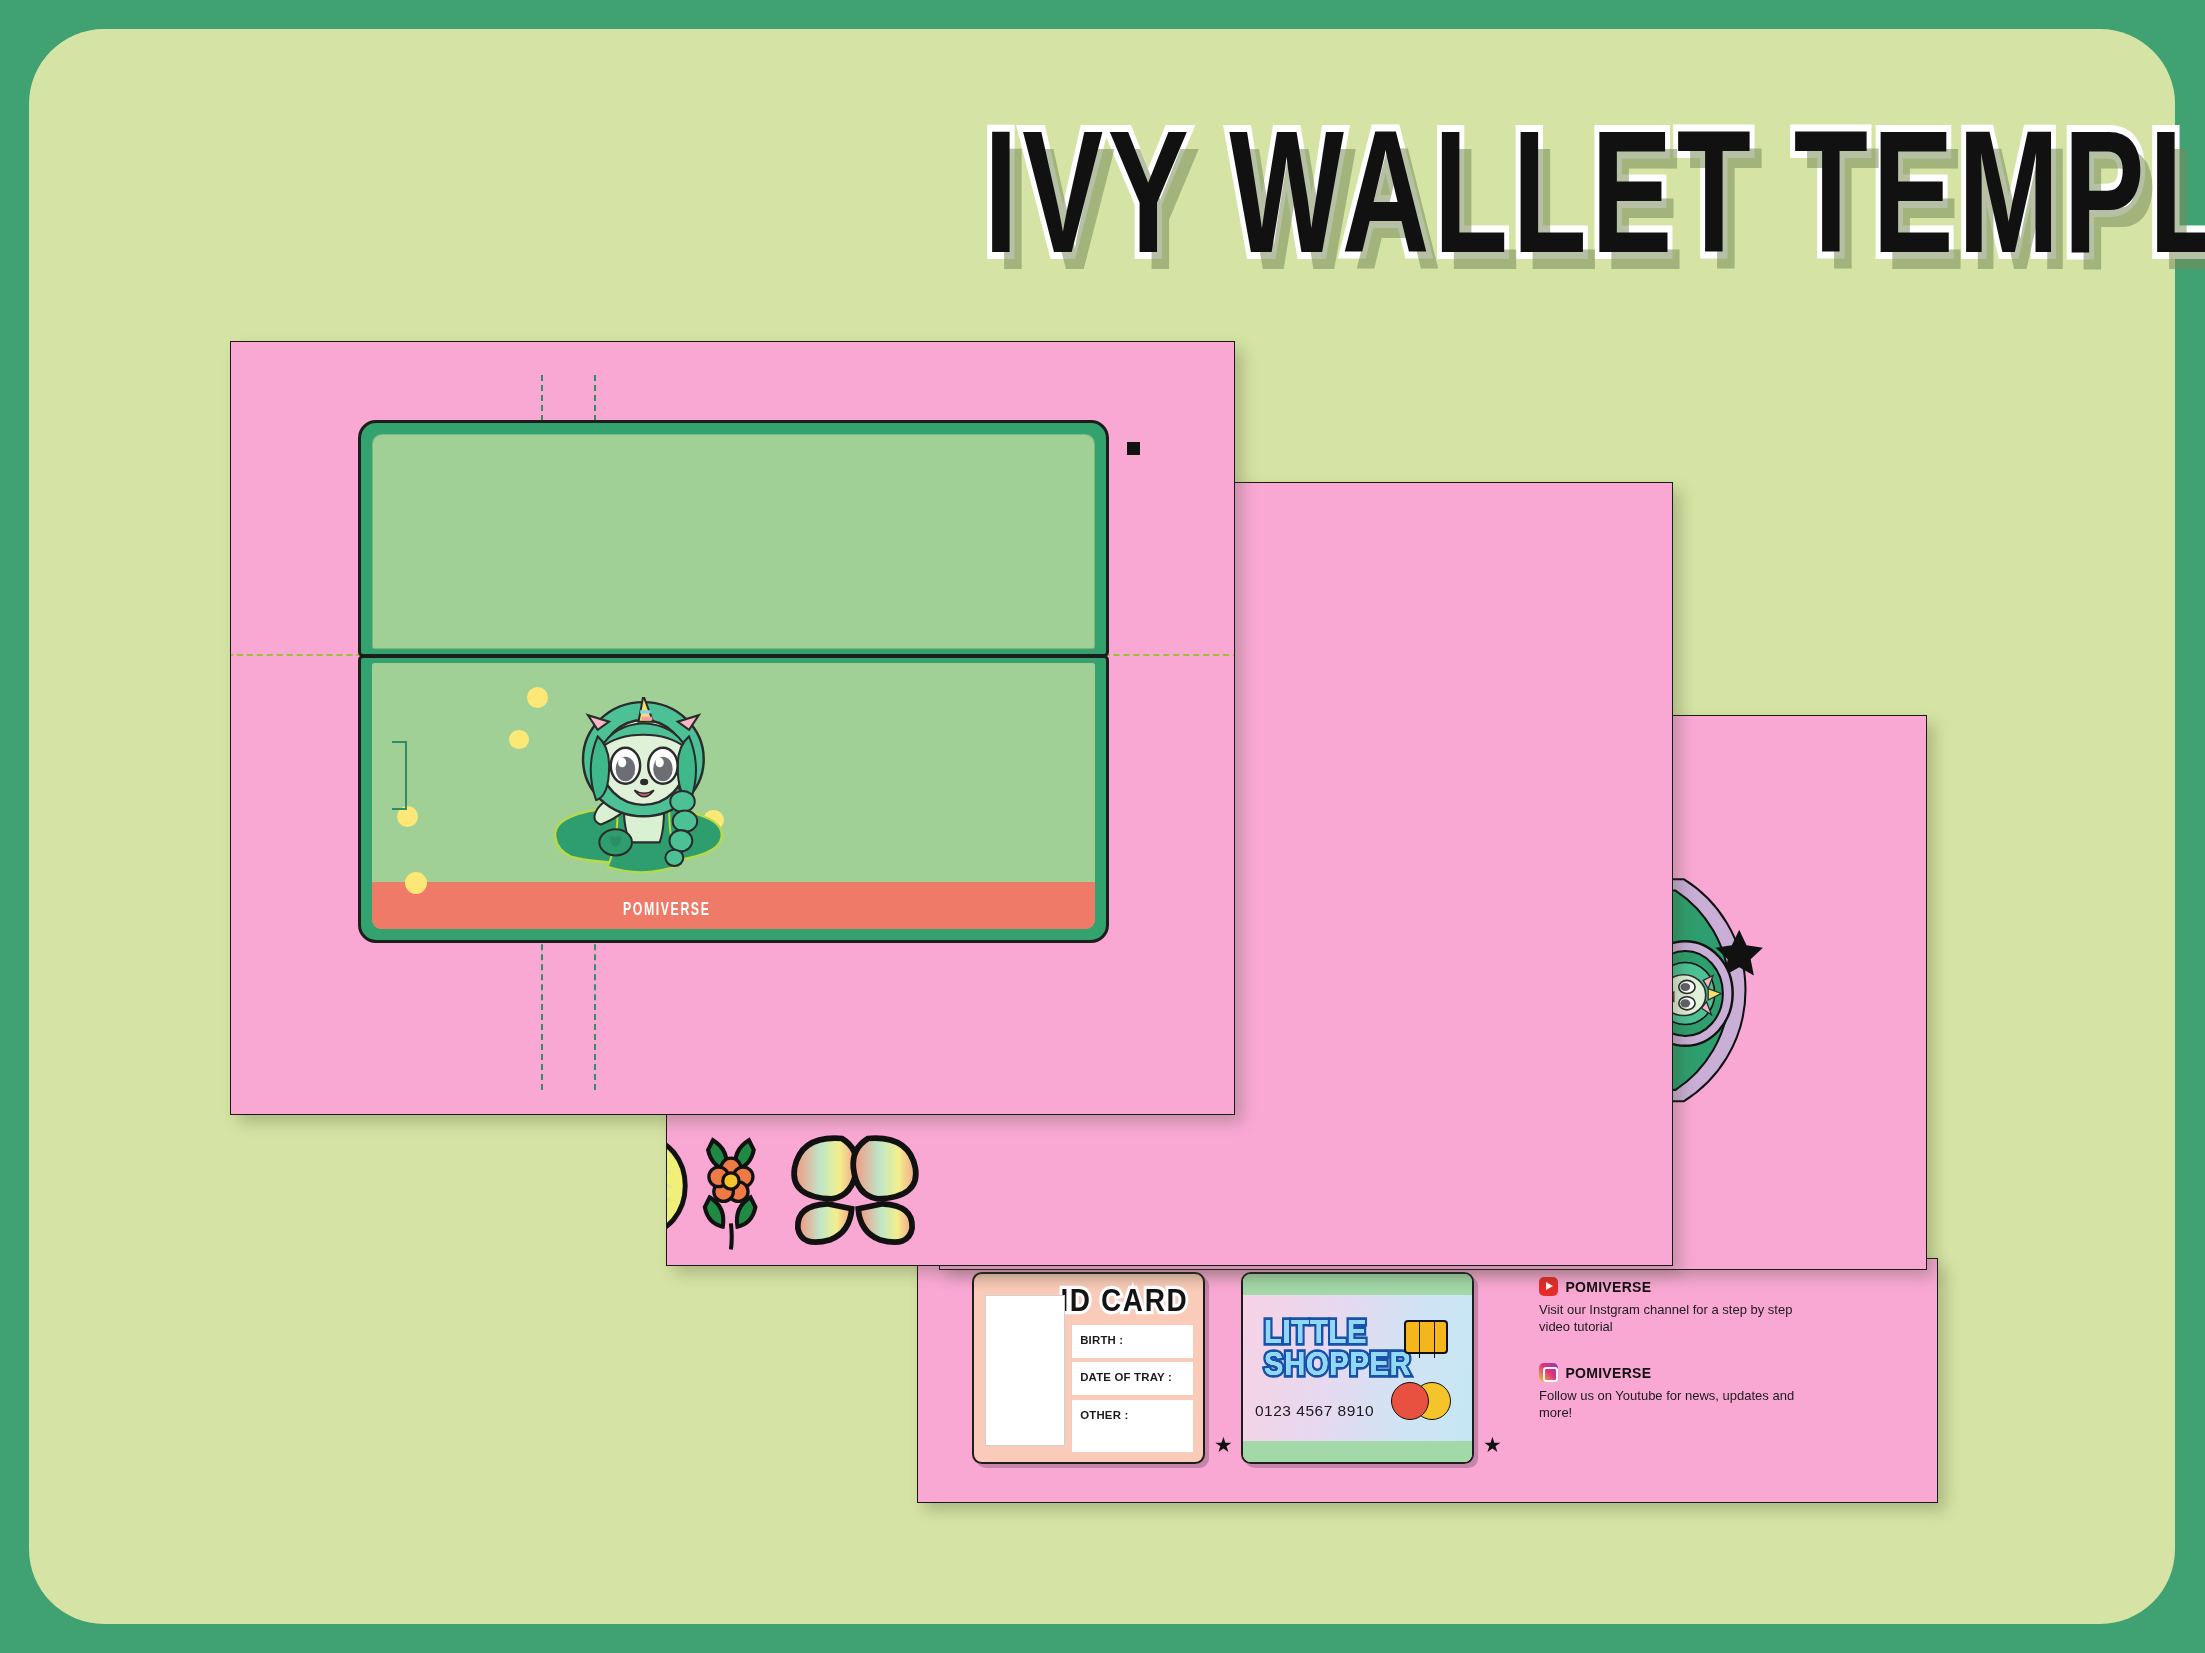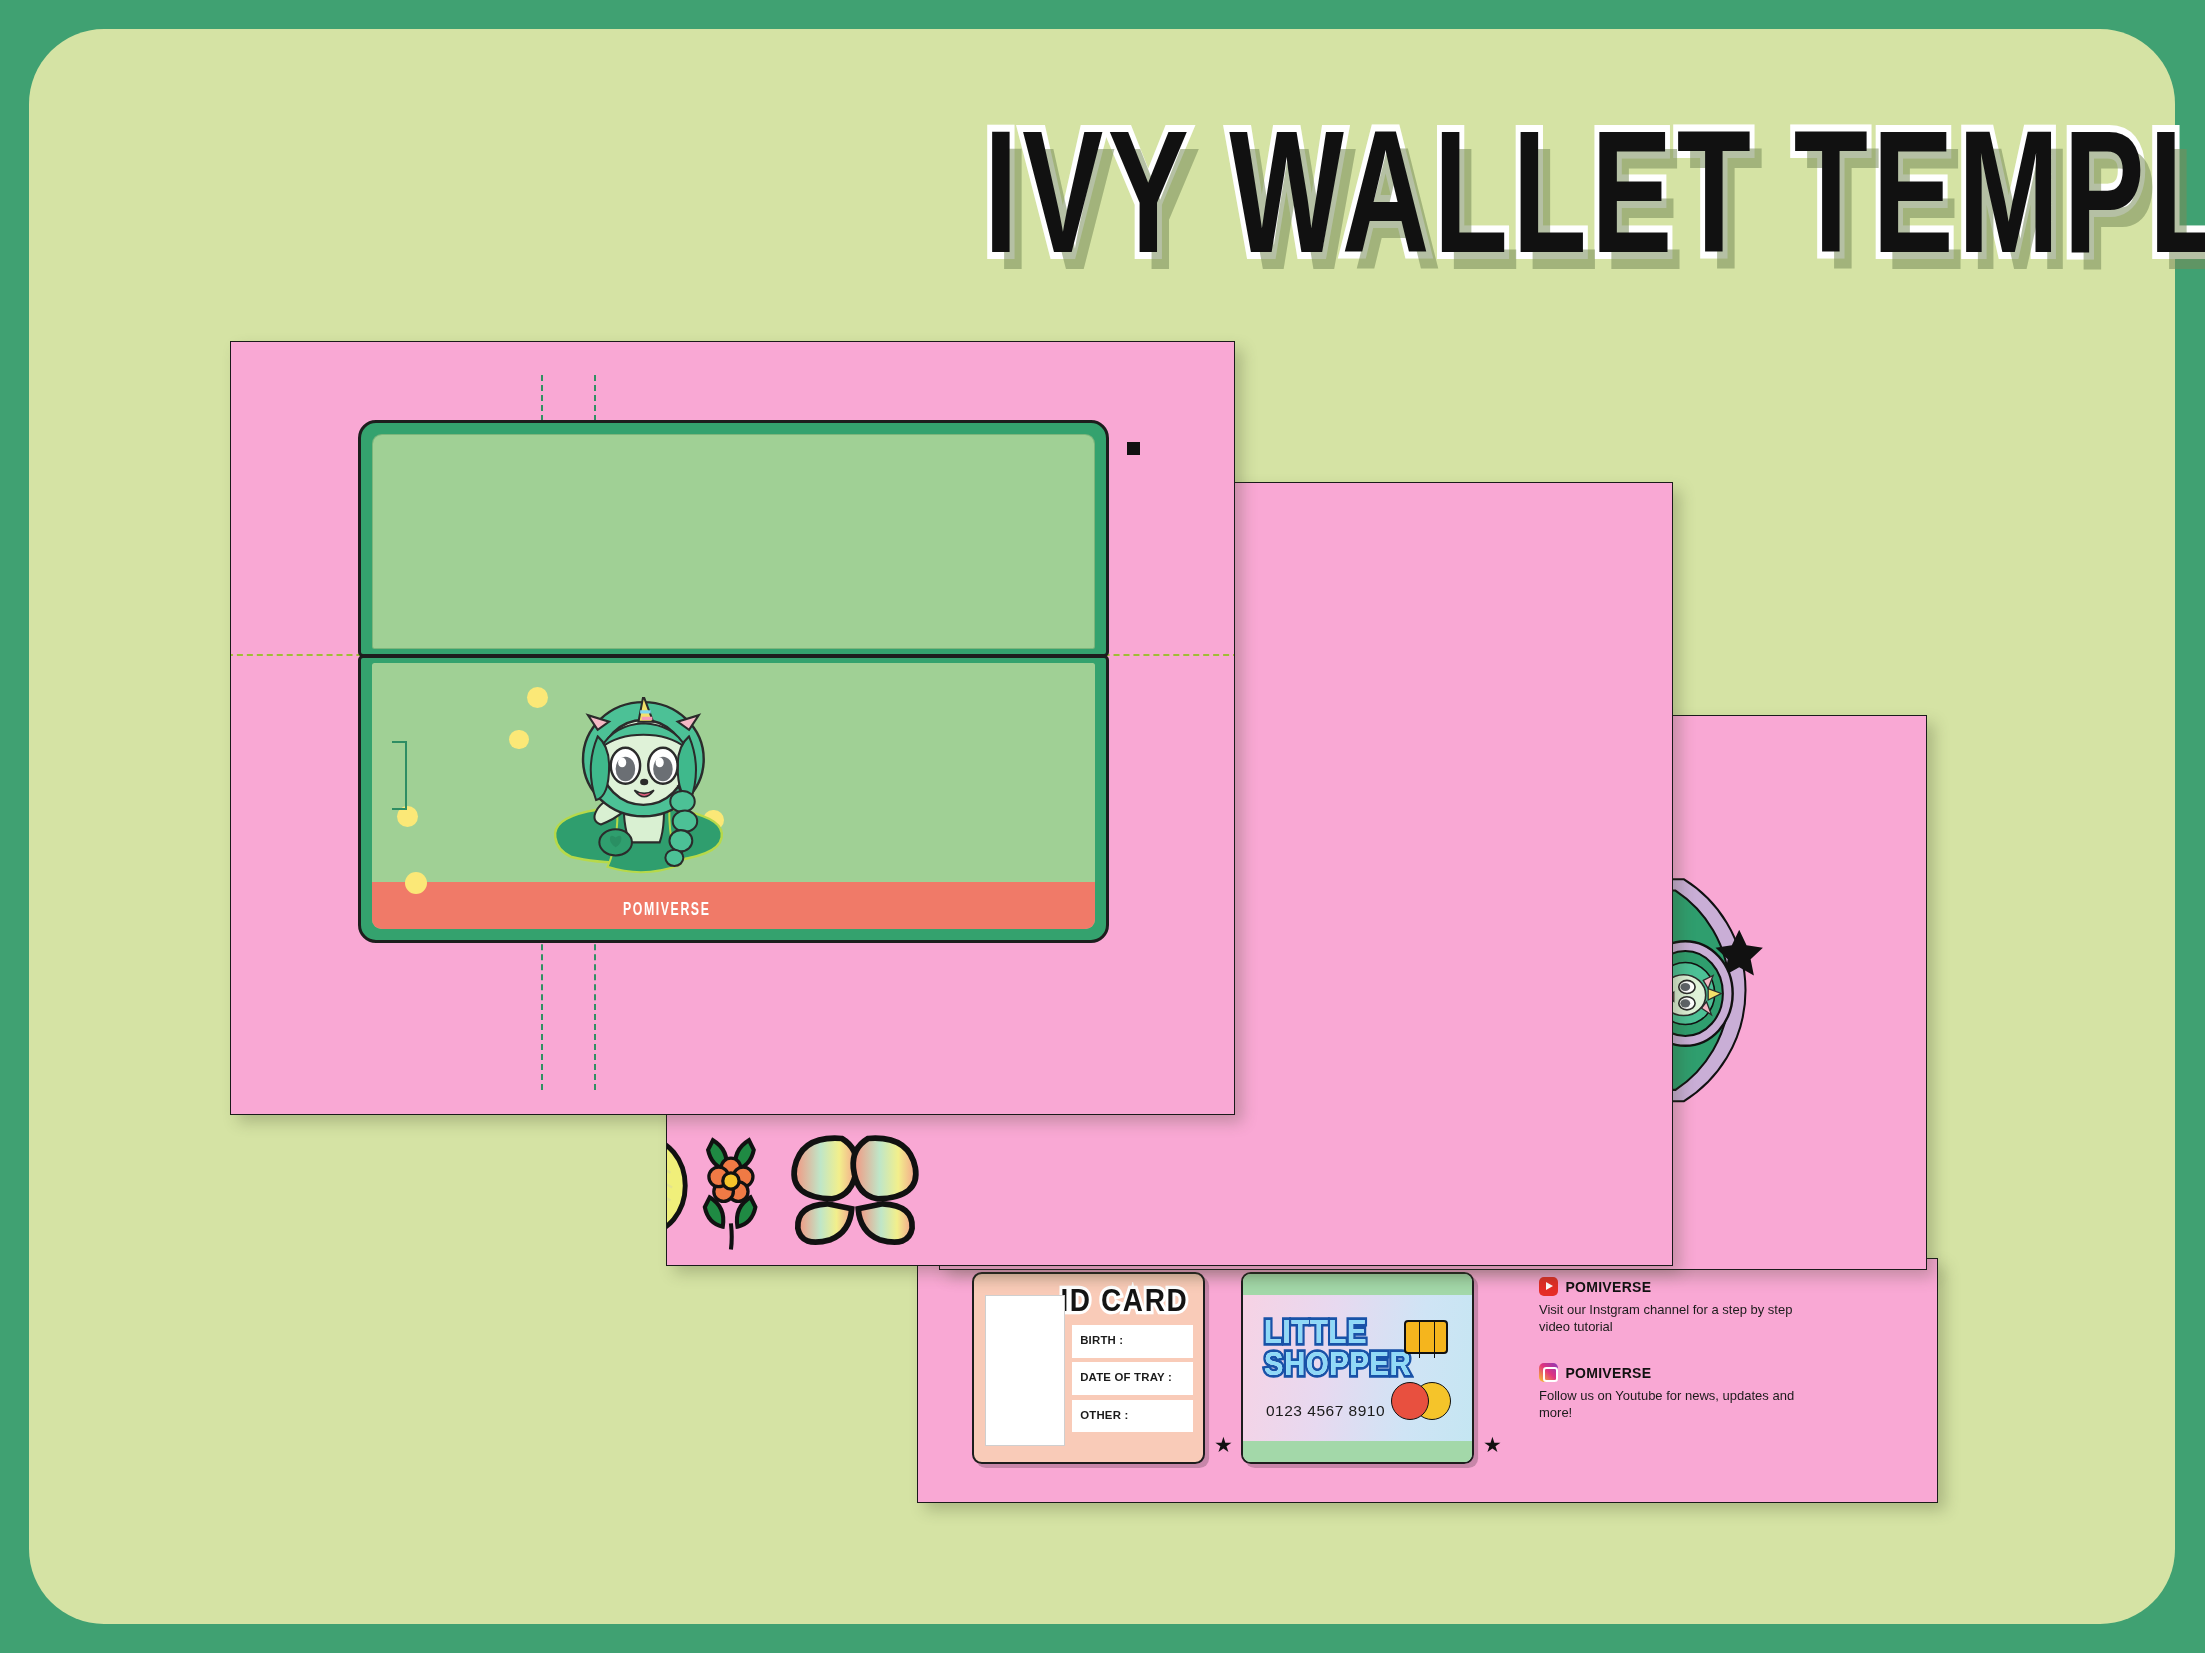--- a/index.html
+++ b/index.html
@@ -151,40 +151,40 @@
     position:absolute; left:11.4px; top:21px; width:80px; height:151px;
     background:#fff; border:0.8px solid #cfcfcf;
   }
   .id-field {
     position:absolute; left:98px; right:9.8px; height:33px;
     background:#fff; font-size:11.4px; font-weight:bold; color:#1b1b1b;
     padding:9px 0 0 8.2px; letter-spacing:0.2px;
   }
   .id-field.f1 { top:51px; }
   .id-field.f2 { top:88px; }
-  .id-field.f3 { top:126px; height:32px; }
+  .id-field.f3 { top:126px; height:52px; }
 
   .cc {
     position:absolute; left:323px; top:13px; width:233px; height:192px;
     border:2.5px solid #1d1d1d; border-radius:9.8px; overflow:hidden;
     background: linear-gradient(100deg,#f7d2e4 0%,#e7d9f0 38%,#cfe4f5 72%,#c4e6f2 100%);
     box-shadow:4.1px 4.1px 0 rgba(0,0,0,0.2);
   }
   .cc-band { position:absolute; left:0; right:0; height:21px; background:#a3d8a9; }
   .cc-band.top { top:0; }
   .cc-band.bot { bottom:0; }
   .cc-title {
     position:absolute; left:21px; top:46px;
     font-size:29px; font-weight:bold; line-height:0.98; letter-spacing:0.8px;
     color:#8fd9f7; -webkit-text-stroke:4.9px #1852a8; paint-order:stroke fill;
     transform:scaleY(1.12);
     text-shadow: 0 0 0 #fff;
   }
   .cc-num {
-    position:absolute; left:23px; bottom:42px;
+    position:absolute; left:12px; bottom:42px;
     font-size:15.5px; color:#1b1b1b; letter-spacing:0.5px;
   }
   .cc-chip {
     position:absolute; right:24.5px; top:46px; width:44px; height:34px;
     background:#f5b51d; border:2.5px solid #111; border-radius:4.1px;
   }
   .cc-chip::before {
     content:""; position:absolute; left:13px; top:-2.5px; width:1.6px; height:38px; background:#111;
   }
   .cc-chip::after {

